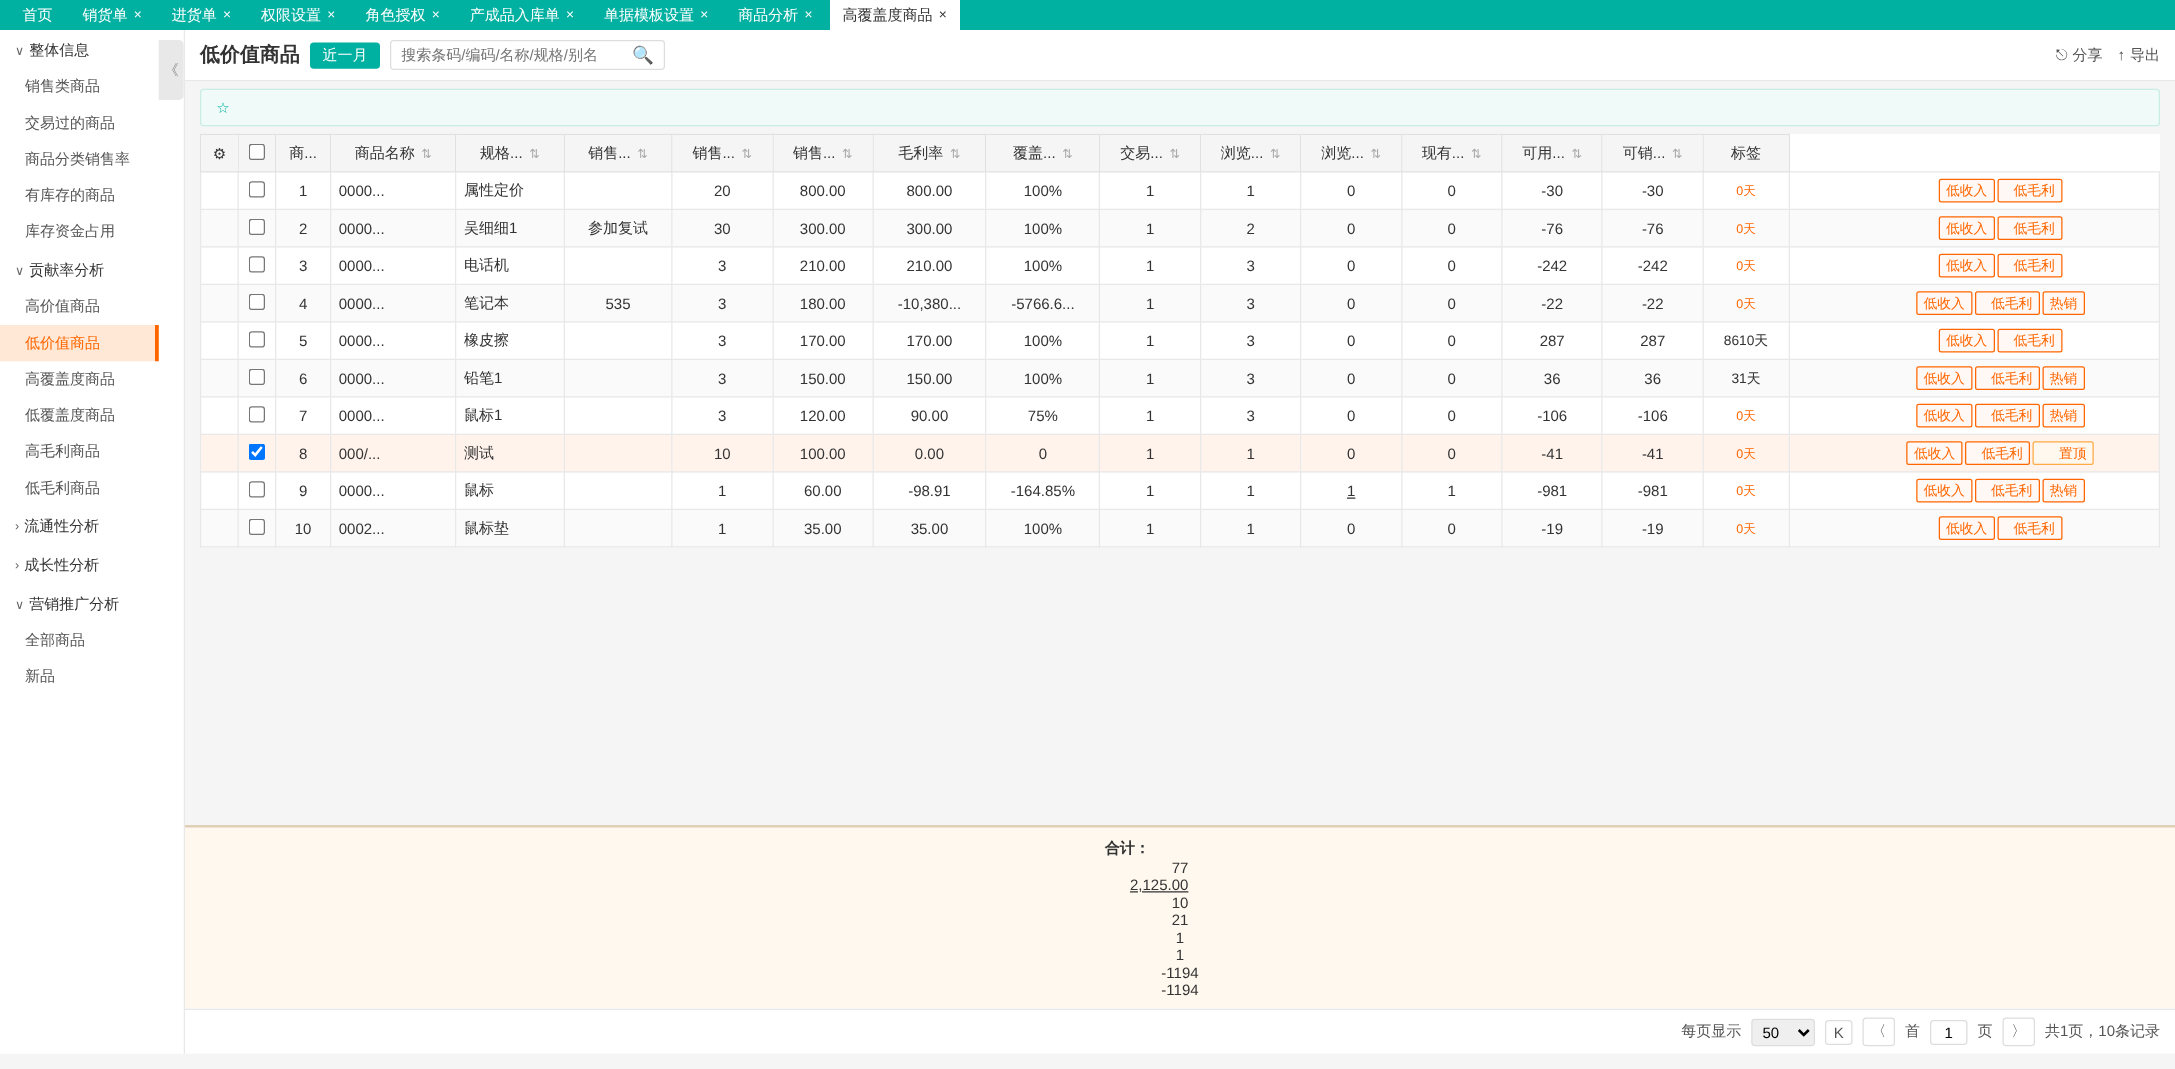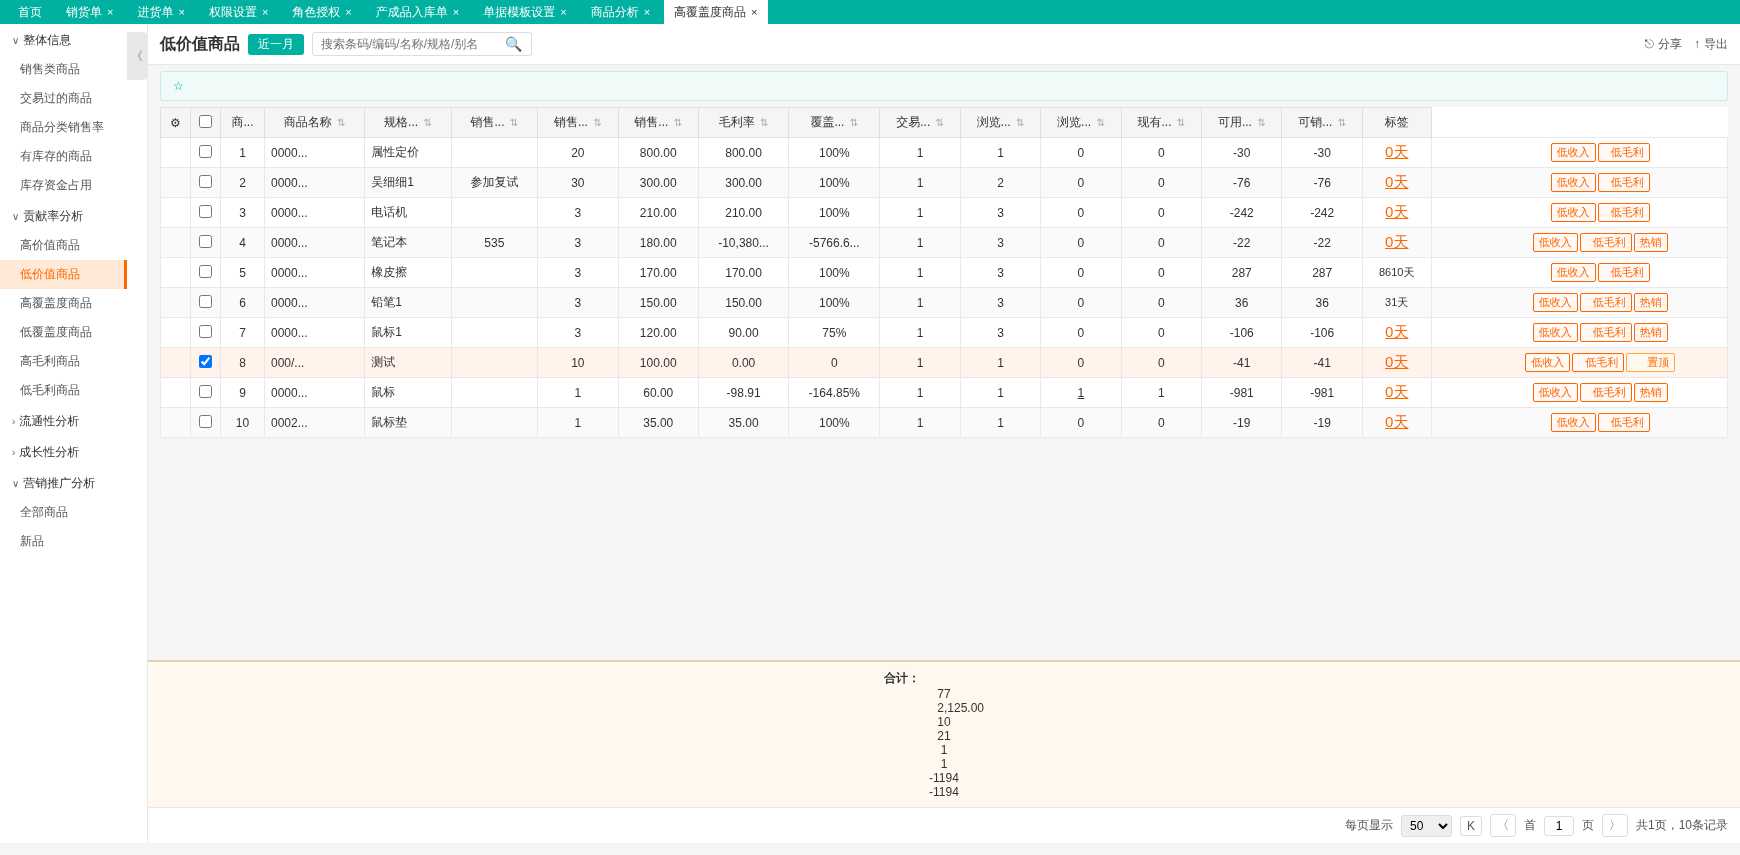--- a/index.html
+++ b/index.html
@@ -177,21 +177,21 @@
       display: inline-block;
       padding: 1px 5px;
       border-radius: 2px;
       font-size: 11px;
       margin-right: 2px;
     }
     .tag-low-income { color: #ff6600; border: 1px solid #ff6600; background: #fff8f5; margin-left: 44px; }
     .tag-low-profit { color: #ff6600; border: 1px solid #ff6600; background: #fff8f5; padding-left: 12px; }
     .tag-hot { color: #ff6600; border: 1px solid #ff6600; background: #fff8f5; }
     .tag-recommend { color: #ff6600; border: 1px solid #ffaa44; background: #fff8ee; padding-left: 20px; }
-    .days-0 { color: #ff6600; font-size: 15px; text-decoration: underline; }
+    .days-0 { color: #ff6600; font-size: 10px; }
     .days-normal { color: #333; font-size: 11px; }
     .underline-link { text-decoration: underline; color: #333; cursor: pointer; }
 
     
     .table-footer {
       background: #fff8ee;
       border-top: 2px solid #e0d0b8;
       padding: 8px 12px;
       display: flex;
       align-items: center;
@@ -603,21 +603,21 @@
       </div>
 
       <div class="table-footer">
         <span class="footer-label">合计：</span>
         <span style="min-width:30px;text-align:center;"></span>
         <span style="min-width:30px;text-align:center;"></span>
         <span style="min-width:60px;text-align:center;"></span>
         <span style="min-width:90px;text-align:center;"></span>
         <span style="min-width:60px;text-align:center;"></span>
         <span style="min-width:60px;text-align:center;">77</span>
-        <span style="min-width:80px;text-align:right;">2,125.00</span>
+        <span style="min-width:80px;text-align:left;text-decoration:underline;">2,125.00</span>
         <span style="min-width:80px;text-align:center;"></span>
         <span style="min-width:60px;text-align:center;">10</span>
         <span style="min-width:60px;text-align:center;">21</span>
         <span style="min-width:60px;text-align:center;">1</span>
         <span style="min-width:60px;text-align:center;">1</span>
         <span style="min-width:70px;text-align:center;">-1194</span>
         <span style="min-width:70px;text-align:center;">-1194</span>
       </div>
 
       <div class="pagination-bar">

